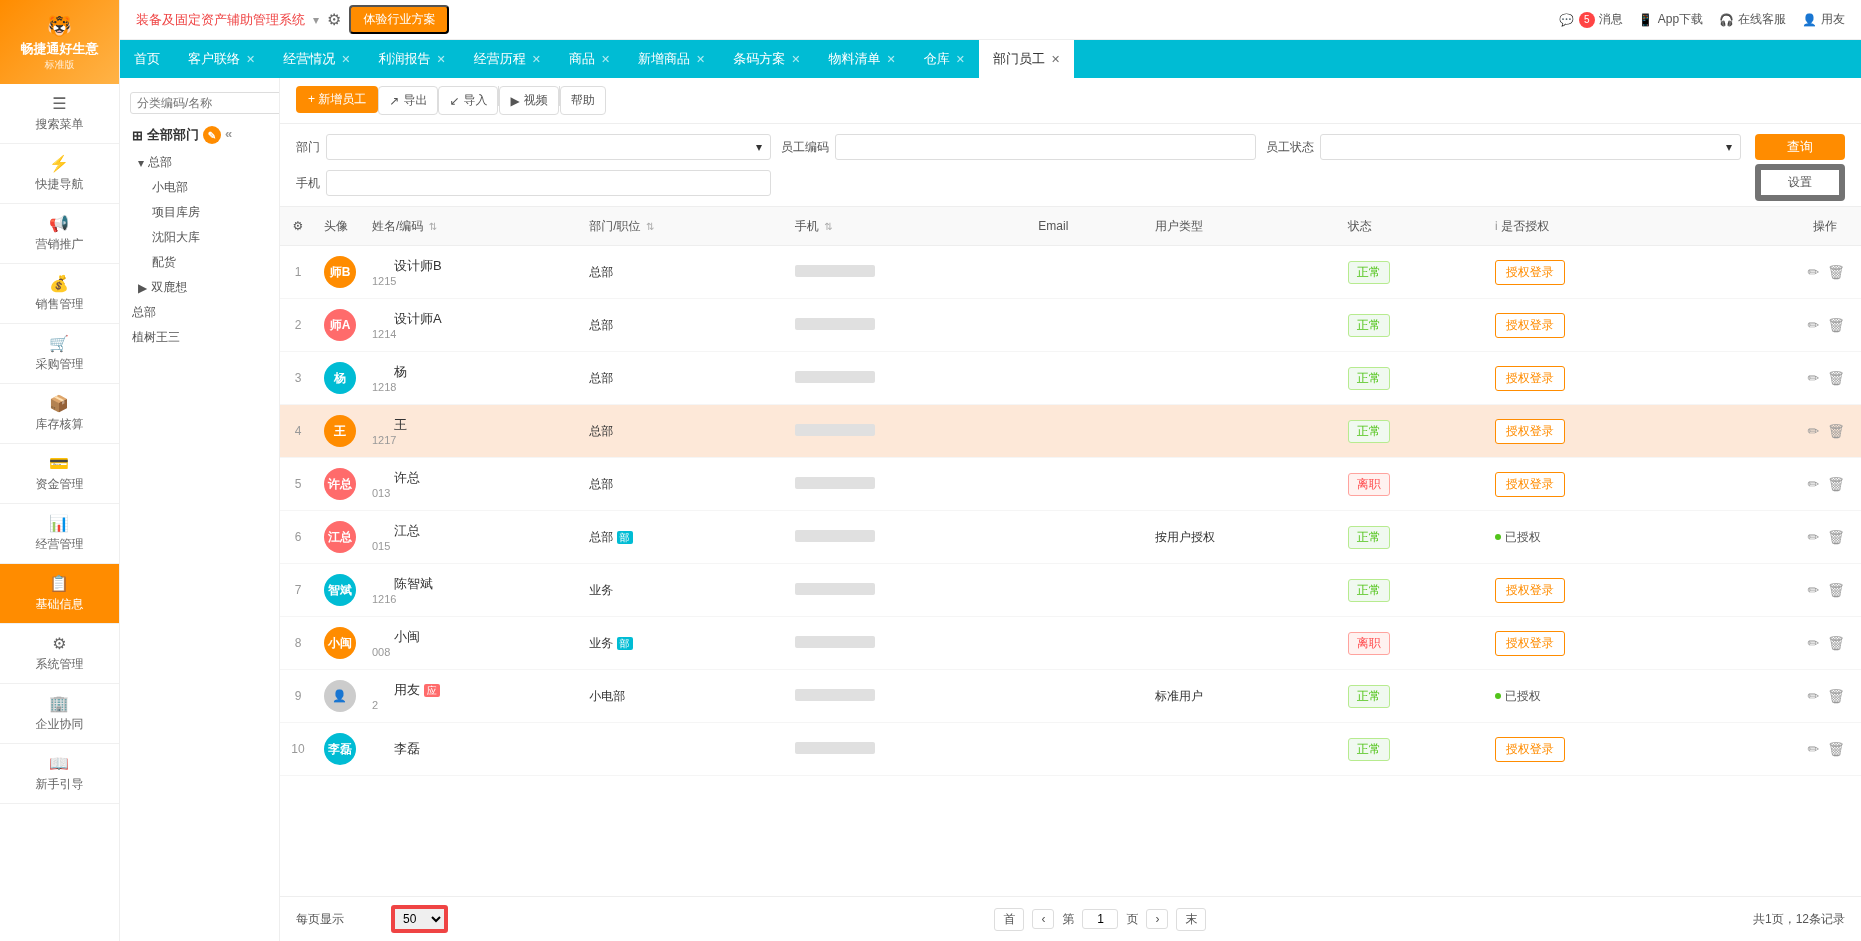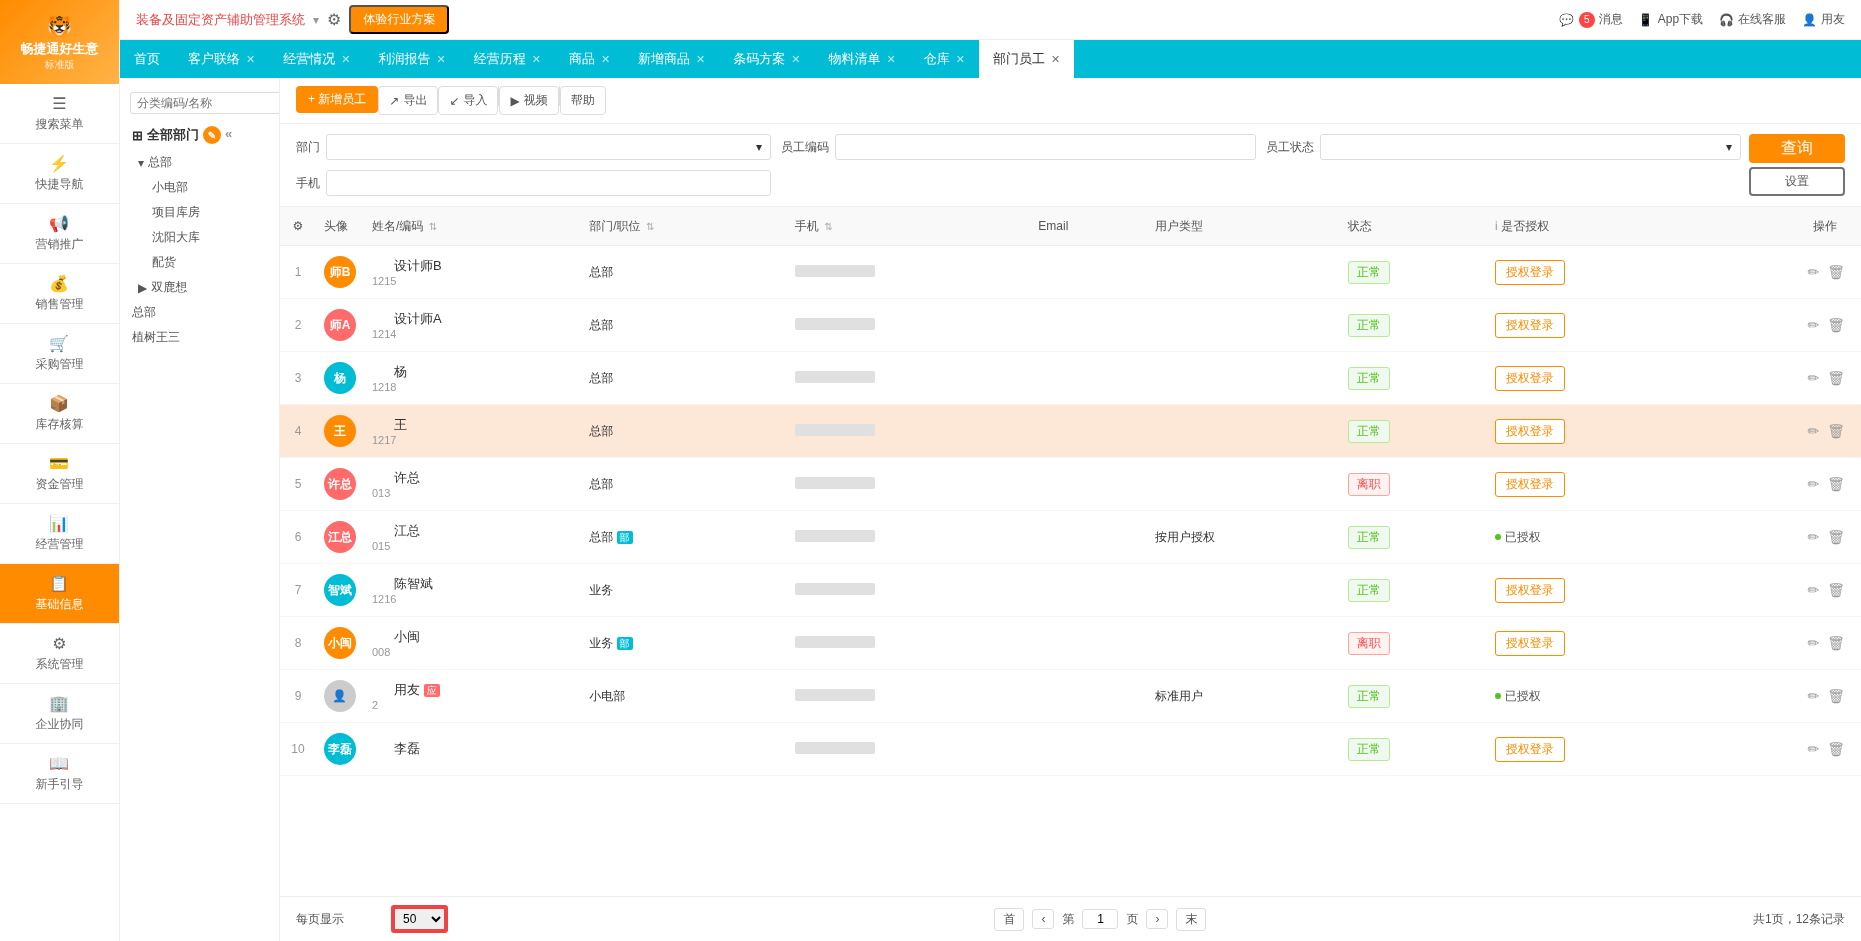--- a/index.html
+++ b/index.html
@@ -68,22 +68,22 @@
     .btn-outline { background: #fff; color: #555; border: 1px solid #ddd; border-radius: 4px; padding: 5px 10px; font-size: 12px; cursor: pointer; display: flex; align-items: center; gap: 4px; }
     .divider-v { width: 1px; height: 20px; background: #ddd; }
 
     
     .filter-row { background: #fff; padding: 10px 16px; border-bottom: 1px solid #eee; display: grid; grid-template-columns: 1fr 1fr 1fr; gap: 10px; flex-shrink: 0; position: relative; }
     .filter-item { display: flex; align-items: center; gap: 6px; }
     .filter-label { font-size: 12px; color: #555; white-space: nowrap; }
     .filter-select { flex: 1; border: 1px solid #ddd; border-radius: 3px; padding: 5px 8px; font-size: 12px; display: flex; align-items: center; justify-content: space-between; cursor: pointer; background: #fff; }
     .filter-input { flex: 1; border: 1px solid #ddd; border-radius: 3px; padding: 5px 8px; font-size: 12px; outline: none; }
     .filter-actions { position: absolute; right: 16px; top: 10px; display: flex; flex-direction: column; gap: 4px; }
-    .btn-query { background: #ff8c00; color: #fff; border: none; border-radius: 4px; padding: 4px 32px; font-size: 16px; cursor: pointer; }
-    .btn-set { background: #fff; color: #555; border: 2px solid #737373; border-radius: 4px; padding: 4px 16px; font-size: 12px; cursor: pointer; }
+    .btn-query { background: #ff8c00; color: #fff; border: none; border-radius: 4px; padding: 4px 32px; font-size: 13px; cursor: pointer; }
+    .btn-set { background: #fff; color: #555; border: 6px solid #737373; border-radius: 4px; padding: 4px 16px; font-size: 12px; cursor: pointer; }
 
     
     .table-container { flex: 1; overflow-y: auto; background: #fff; margin: 0; }
     table { width: 100%; border-collapse: collapse; font-size: 12px; }
     thead th { background: #f9f9f9; border-bottom: 1px solid #eee; padding: 10px 8px; text-align: left; color: #555; font-weight: normal; white-space: nowrap; }
     tbody tr { border-bottom: 1px solid #f5f5f5; }
     tbody tr.highlighted { background: #fde8d8; }
     td { padding: 10px 8px; color: #333; vertical-align: middle; }
     .avatar { width: 32px; height: 32px; border-radius: 50%; display: flex; align-items: center; justify-content: center; color: #fff; font-size: 12px; font-weight: bold; flex-shrink: 0; }
     .name-code { display: flex; flex-direction: column; }

